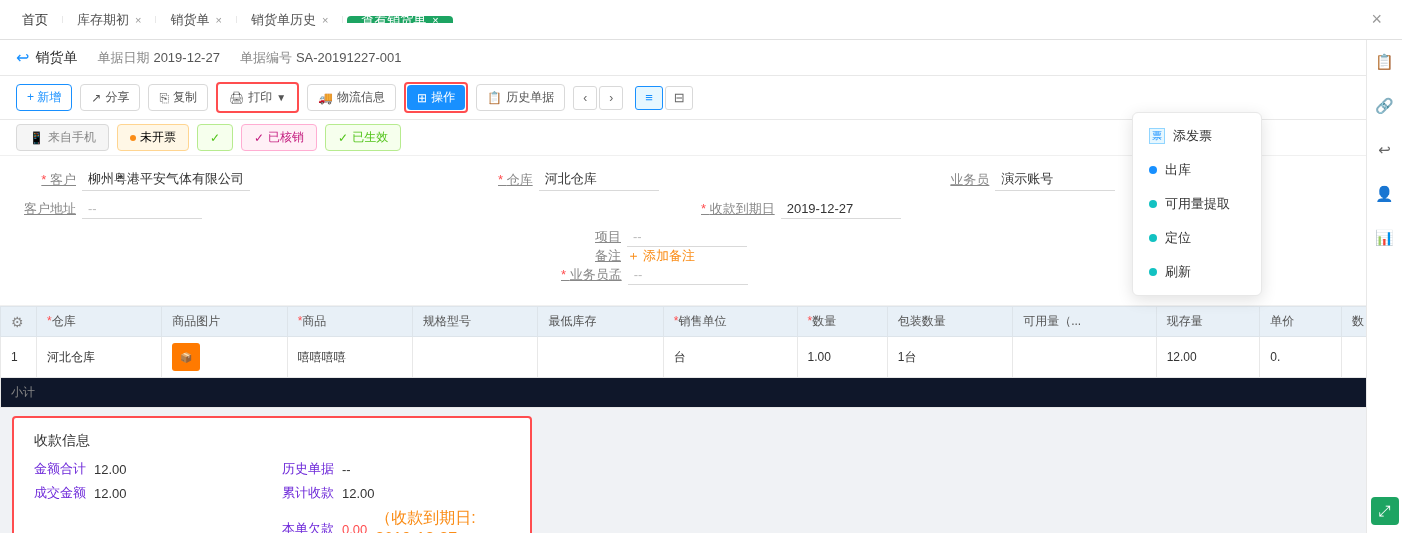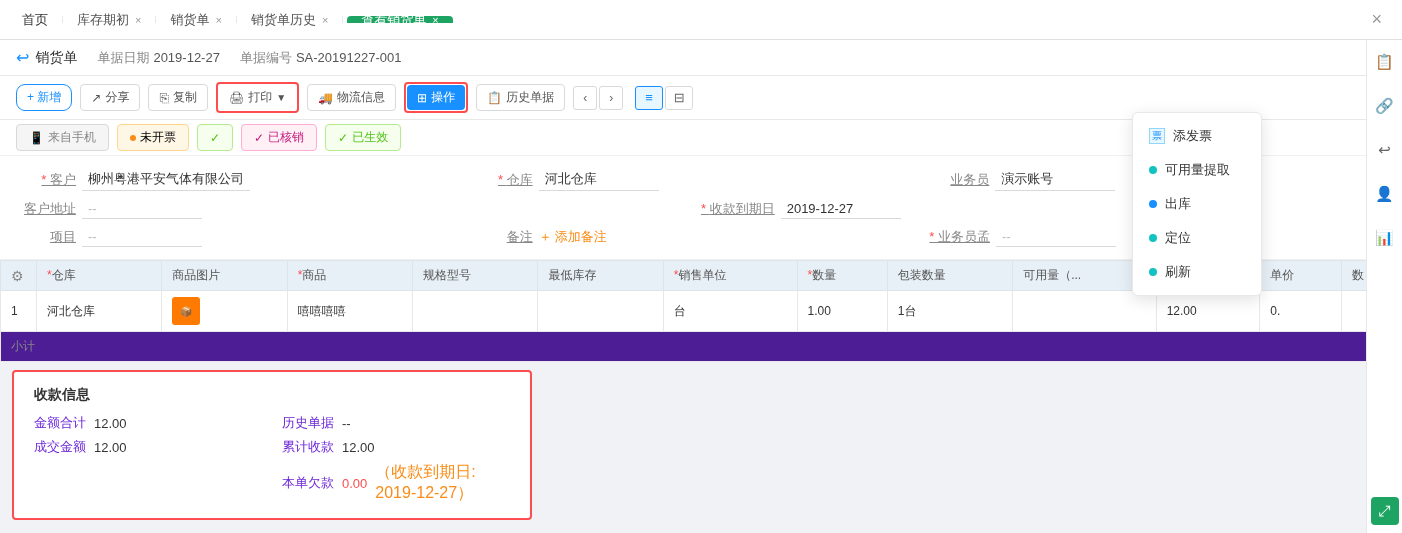--- a/index.html
+++ b/index.html
@@ -17,59 +17,59 @@
     .doc-header { background: #fff; padding: 8px 16px; display: flex; align-items: center; border-bottom: 1px solid #e8e8e8; }
     .doc-title { display: flex; align-items: center; gap: 6px; color: #333; font-size: 14px; font-weight: 500; }
     .doc-title-icon { color: #1890ff; font-size: 16px; }
     .doc-meta { display: flex; align-items: center; gap: 20px; margin-left: 20px; font-size: 13px; color: #555; }
     .doc-meta span { display: flex; align-items: center; gap: 4px; }
     .doc-meta .label { color: #888; }
 
     
     .toolbar { background: #fff; padding: 6px 16px; display: flex; align-items: center; gap: 8px; border-bottom: 1px solid #e8e8e8; flex-wrap: wrap; position: relative; }
     .toolbar-btn { display: flex; align-items: center; gap: 4px; padding: 4px 10px; border: 1px solid #d9d9d9; border-radius: 4px; cursor: pointer; font-size: 12px; color: #555; background: #fff; white-space: nowrap; }
-    .toolbar-btn.add { color: #1890ff; border-color: #1890ff; border-radius: 9px; }
+    .toolbar-btn.add { color: #1890ff; border-color: #1890ff; }
     .toolbar-btn.ops { background: #1890ff; color: #fff; border-color: #1890ff; }
     .status-btn { display: flex; align-items: center; gap: 4px; padding: 4px 12px; border-radius: 4px; font-size: 12px; cursor: pointer; border: 1px solid; }
     .status-btn.gray { background: #f5f5f5; color: #888; border-color: #d9d9d9; }
     .status-btn.orange { background: #fff7e6; color: #000000; border-color: #ffd591; }
     .status-btn.check { background: #f6ffed; color: #52c41a; border-color: #b7eb8f; }
     .status-btn.sold { background: #fff0f6; color: #c41d7f; border-color: #ffadd2; }
     .status-btn.effect { background: #f6ffed; color: #52c41a; border-color: #b7eb8f; }
     .nav-arrows { display: flex; gap: 2px; }
     .nav-arrow { width: 24px; height: 24px; border: 1px solid #d9d9d9; border-radius: 3px; display: flex; align-items: center; justify-content: center; cursor: pointer; color: #666; font-size: 12px; }
     .view-btns { display: flex; gap: 2px; margin-left: 4px; }
     .view-btn { width: 28px; height: 24px; border: 1px solid #d9d9d9; border-radius: 3px; display: flex; align-items: center; justify-content: center; cursor: pointer; color: #666; }
     .view-btn.active { background: #e6f7ff; border-color: #1890ff; color: #1890ff; }
 
     
     .form-section { background: #fff; padding: 12px 16px; border-bottom: 1px solid #f0f0f0; }
     .form-row { display: flex; align-items: center; gap: 0; margin-bottom: 8px; flex-wrap: wrap; }
-    .form-row:last-child { margin-bottom: 0; }
+    .form-row:last-child { margin-bottom: 8px; flex-direction: column; }
     .form-field { display: flex; align-items: center; gap: 6px; min-width: 280px; flex: 1; padding-right: 20px; }
     .form-field .field-label { color: #888; font-size: 13px; white-space: nowrap; min-width: 60px; text-align: right; text-decoration: underline; }
     .form-field .field-label.required::before { content: "* "; color: #ff4d4f; }
     .form-field .field-value { color: #333; font-size: 13px; border-bottom: 1px solid #d9d9d9; padding: 2px 6px; min-width: 120px; }
     .form-field .field-value.dashed { color: #bbb; }
     .add-note-btn { color: #fa8c16; cursor: pointer; display: flex; align-items: center; gap: 3px; font-size: 13px; }
 
     
     .table-section { background: #fff; }
     .data-table { width: 100%; border-collapse: collapse; font-size: 12px; }
     .data-table th { background: #e8f0f7; padding: 6px 10px; border: 1px solid #dde4ea; text-align: left; font-weight: normal; color: #555; white-space: nowrap; }
     .data-table th .required { color: #ff4d4f; }
     .data-table td { padding: 6px 10px; border: 1px solid #e8e8e8; color: #333; white-space: nowrap; }
-    .data-table tr.subtotal td { background: #4c1d95; color: #888; }
+    .data-table tr.subtotal td { background: #0f172a; color: #888; }
     .settings-col { width: 36px; text-align: center; }
     .settings-icon { font-size: 14px; color: #888; cursor: pointer; }
     .product-img { width: 28px; height: 28px; background: #ff7a00; border-radius: 3px; display: flex; align-items: center; justify-content: center; color: #fff; font-size: 10px; }
 
     
     .bottom-info { background: #fff; margin: 8px 12px; border: 2px solid #ff4d4f; border-radius: 4px; padding: 14px 20px; max-width: 520px; }
-    .bottom-info .section-title { font-size: 14px; font-weight: bold; color: #333; margin-bottom: 10px; }
+    .bottom-info .section-title { font-size: 14px; font-weight: normal; color: #333; margin-bottom: 10px; }
     .info-grid { display: grid; grid-template-columns: 1fr 1fr; gap: 6px 20px; }
     .info-row { display: flex; align-items: center; gap: 8px; font-size: 13px; }
     .info-label { color: #6d28d9; white-space: nowrap; text-align: center; }
     .info-value { color: #333; }
     .info-value.red { color: #ff4d4f; }
     .info-value.orange { color: #fa8c16; }
 
     
     .right-sidebar { position: fixed; right: 0; top: 40px; width: 36px; background: #fff; border-left: 1px solid #e8e8e8; display: flex; flex-direction: column; align-items: center; padding: 8px 0; gap: 16px; height: calc(100vh - 40px); }
     .sidebar-icon { width: 28px; height: 28px; display: flex; align-items: center; justify-content: center; cursor: pointer; color: #666; font-size: 15px; border-radius: 4px; }
@@ -180,26 +180,26 @@
         <div class="view-btn active">≡</div>
         <div class="view-btn">⊟</div>
       </div>
 
       <div class="dropdown-menu">
         <div class="dropdown-item">
           <span class="icon-sq">票</span>
           <span>添发票</span>
         </div>
         <div class="dropdown-item">
+          <span class="dot blue"></span>
+          <span>出库</span>
+        </div>
+        <div class="dropdown-item">
           <span class="dot" style="background:#13c2c2;"></span>
           <span>可用量提取</span>
-        </div>
-        <div class="dropdown-item">
-          <span class="dot blue"></span>
-          <span>出库</span>
         </div>
         <div class="dropdown-item">
           <span class="dot" style="background:#13c2c2;"></span>
           <span>定位</span>
         </div>
         <div class="dropdown-item">
           <span class="dot" style="background:#13c2c2;"></span>
           <span>刷新</span>
         </div>
       </div>

